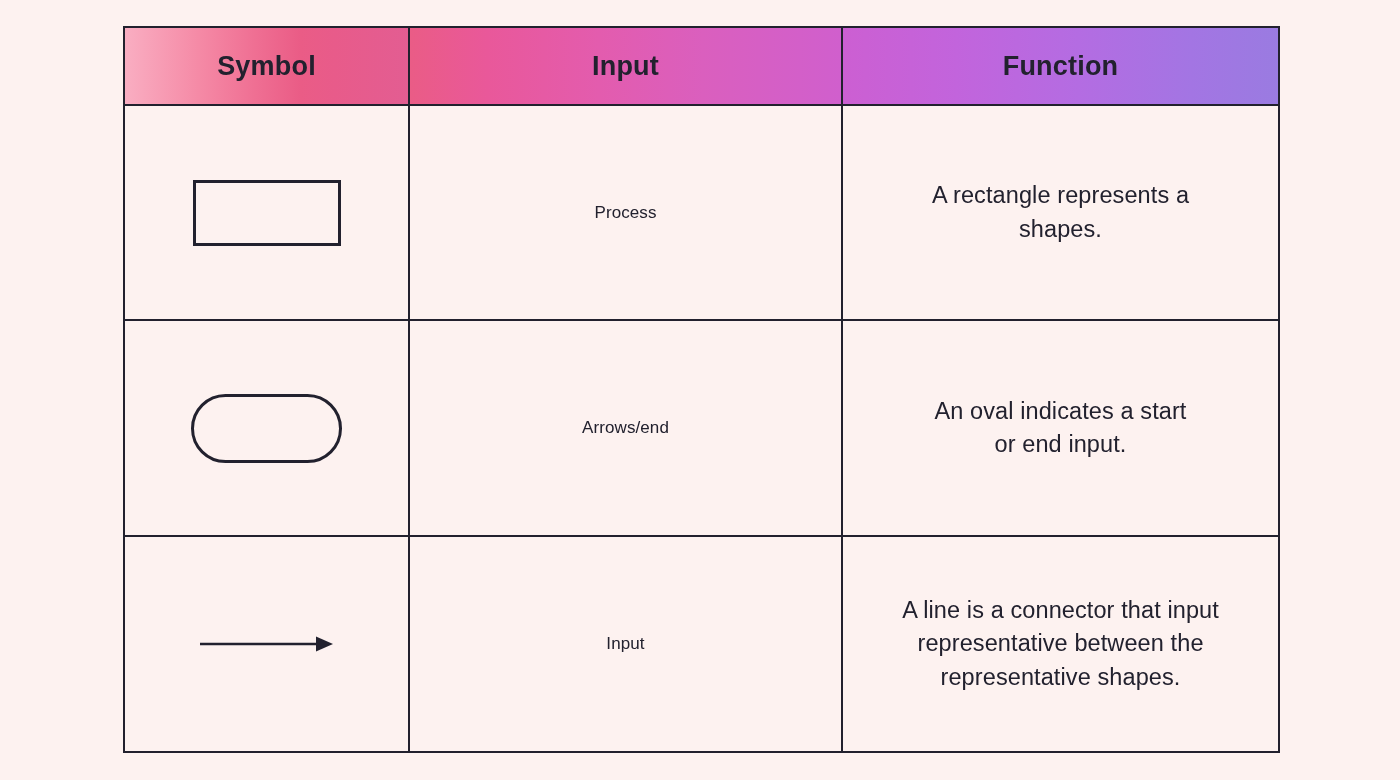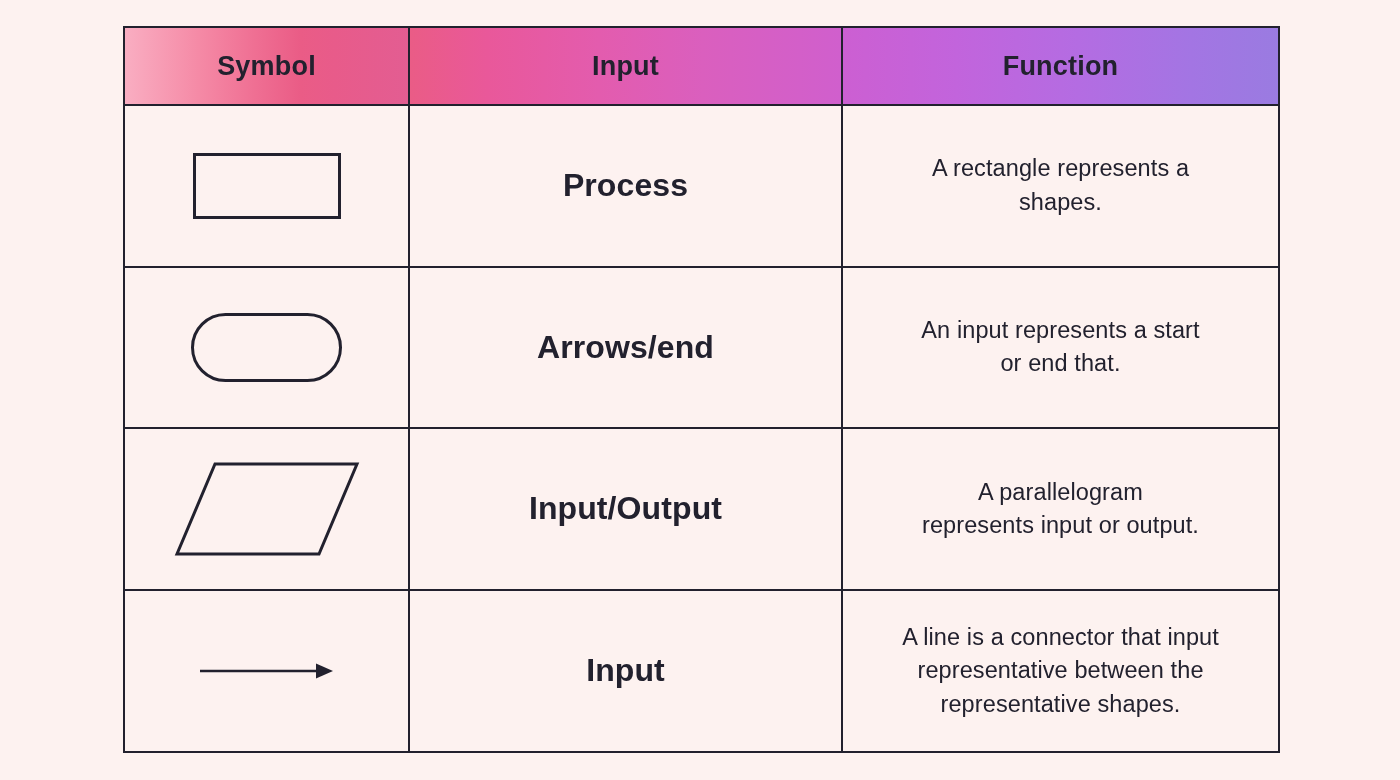--- a/index.html
+++ b/index.html
@@ -79,22 +79,22 @@
       #cc5fd2 0%, #c264dc 26%, #b46ce2 54%, #a375e3 80%, #9a7be1 100%);
   }
 
   
   tbody tr { height: 129.5px; }
   tbody tr.row-arrows { height: 130px; }
 
   tbody td { background: #fdf2f0; }
 
   td.name-cell {
-    font-size: 32px;
-    font-weight: 700;
+    font-size: 17px;
+    font-weight: 400;
     color: #2b2a38;
     letter-spacing: 0.1px;
   }
 
   td.function-cell {
     font-size: 23.5px;
     line-height: 1.42;
     font-weight: 400;
     color: #2b2a38;
     padding: 0 14px;
@@ -173,40 +173,26 @@
         </tr>
 
         <tr class="row-startend">
           <td class="symbol-cell">
             <div class="shape-holder">
               <div class="shape-stadium"></div>
             </div>
           </td>
           <td class="name-cell">Arrows/end</td>
           <td class="function-cell">
-            <span class="ftext">An input represents a start</span>
-            <span class="ftext">or end that.</span>
-          </td>
-        </tr>
-
-
-        <tr class="row-io">
-          <td class="symbol-cell">
-            <div class="shape-holder">
-              <svg class="shape-svg" width="186" height="96" viewBox="0 0 186 96">
-                <polygon points="41,3 183,3 145,93 3,93" fill="none" stroke="#22212e" stroke-width="3" stroke-linejoin="miter"></polygon>
-              </svg>
-            </div>
-          </td>
-          <td class="name-cell">Input/Output</td>
-          <td class="function-cell">
-            <span class="ftext">A parallelogram</span>
-            <span class="ftext">represents input or output.</span>
-          </td>
-        </tr>
+            <span class="ftext">An oval indicates a start</span>
+            <span class="ftext">or end input.</span>
+          </td>
+        </tr>
+
+
 
         <tr class="row-arrows">
           <td class="symbol-cell">
             <div class="shape-holder">
               <svg class="shape-svg" width="136" height="24" viewBox="0 0 136 24">
                 <line x1="1" y1="12" x2="118" y2="12" stroke="#22212e" stroke-width="2.6"></line>
                 <polygon points="117,4.5 134,12 117,19.5" fill="#22212e"></polygon>
               </svg>
             </div>
           </td>

